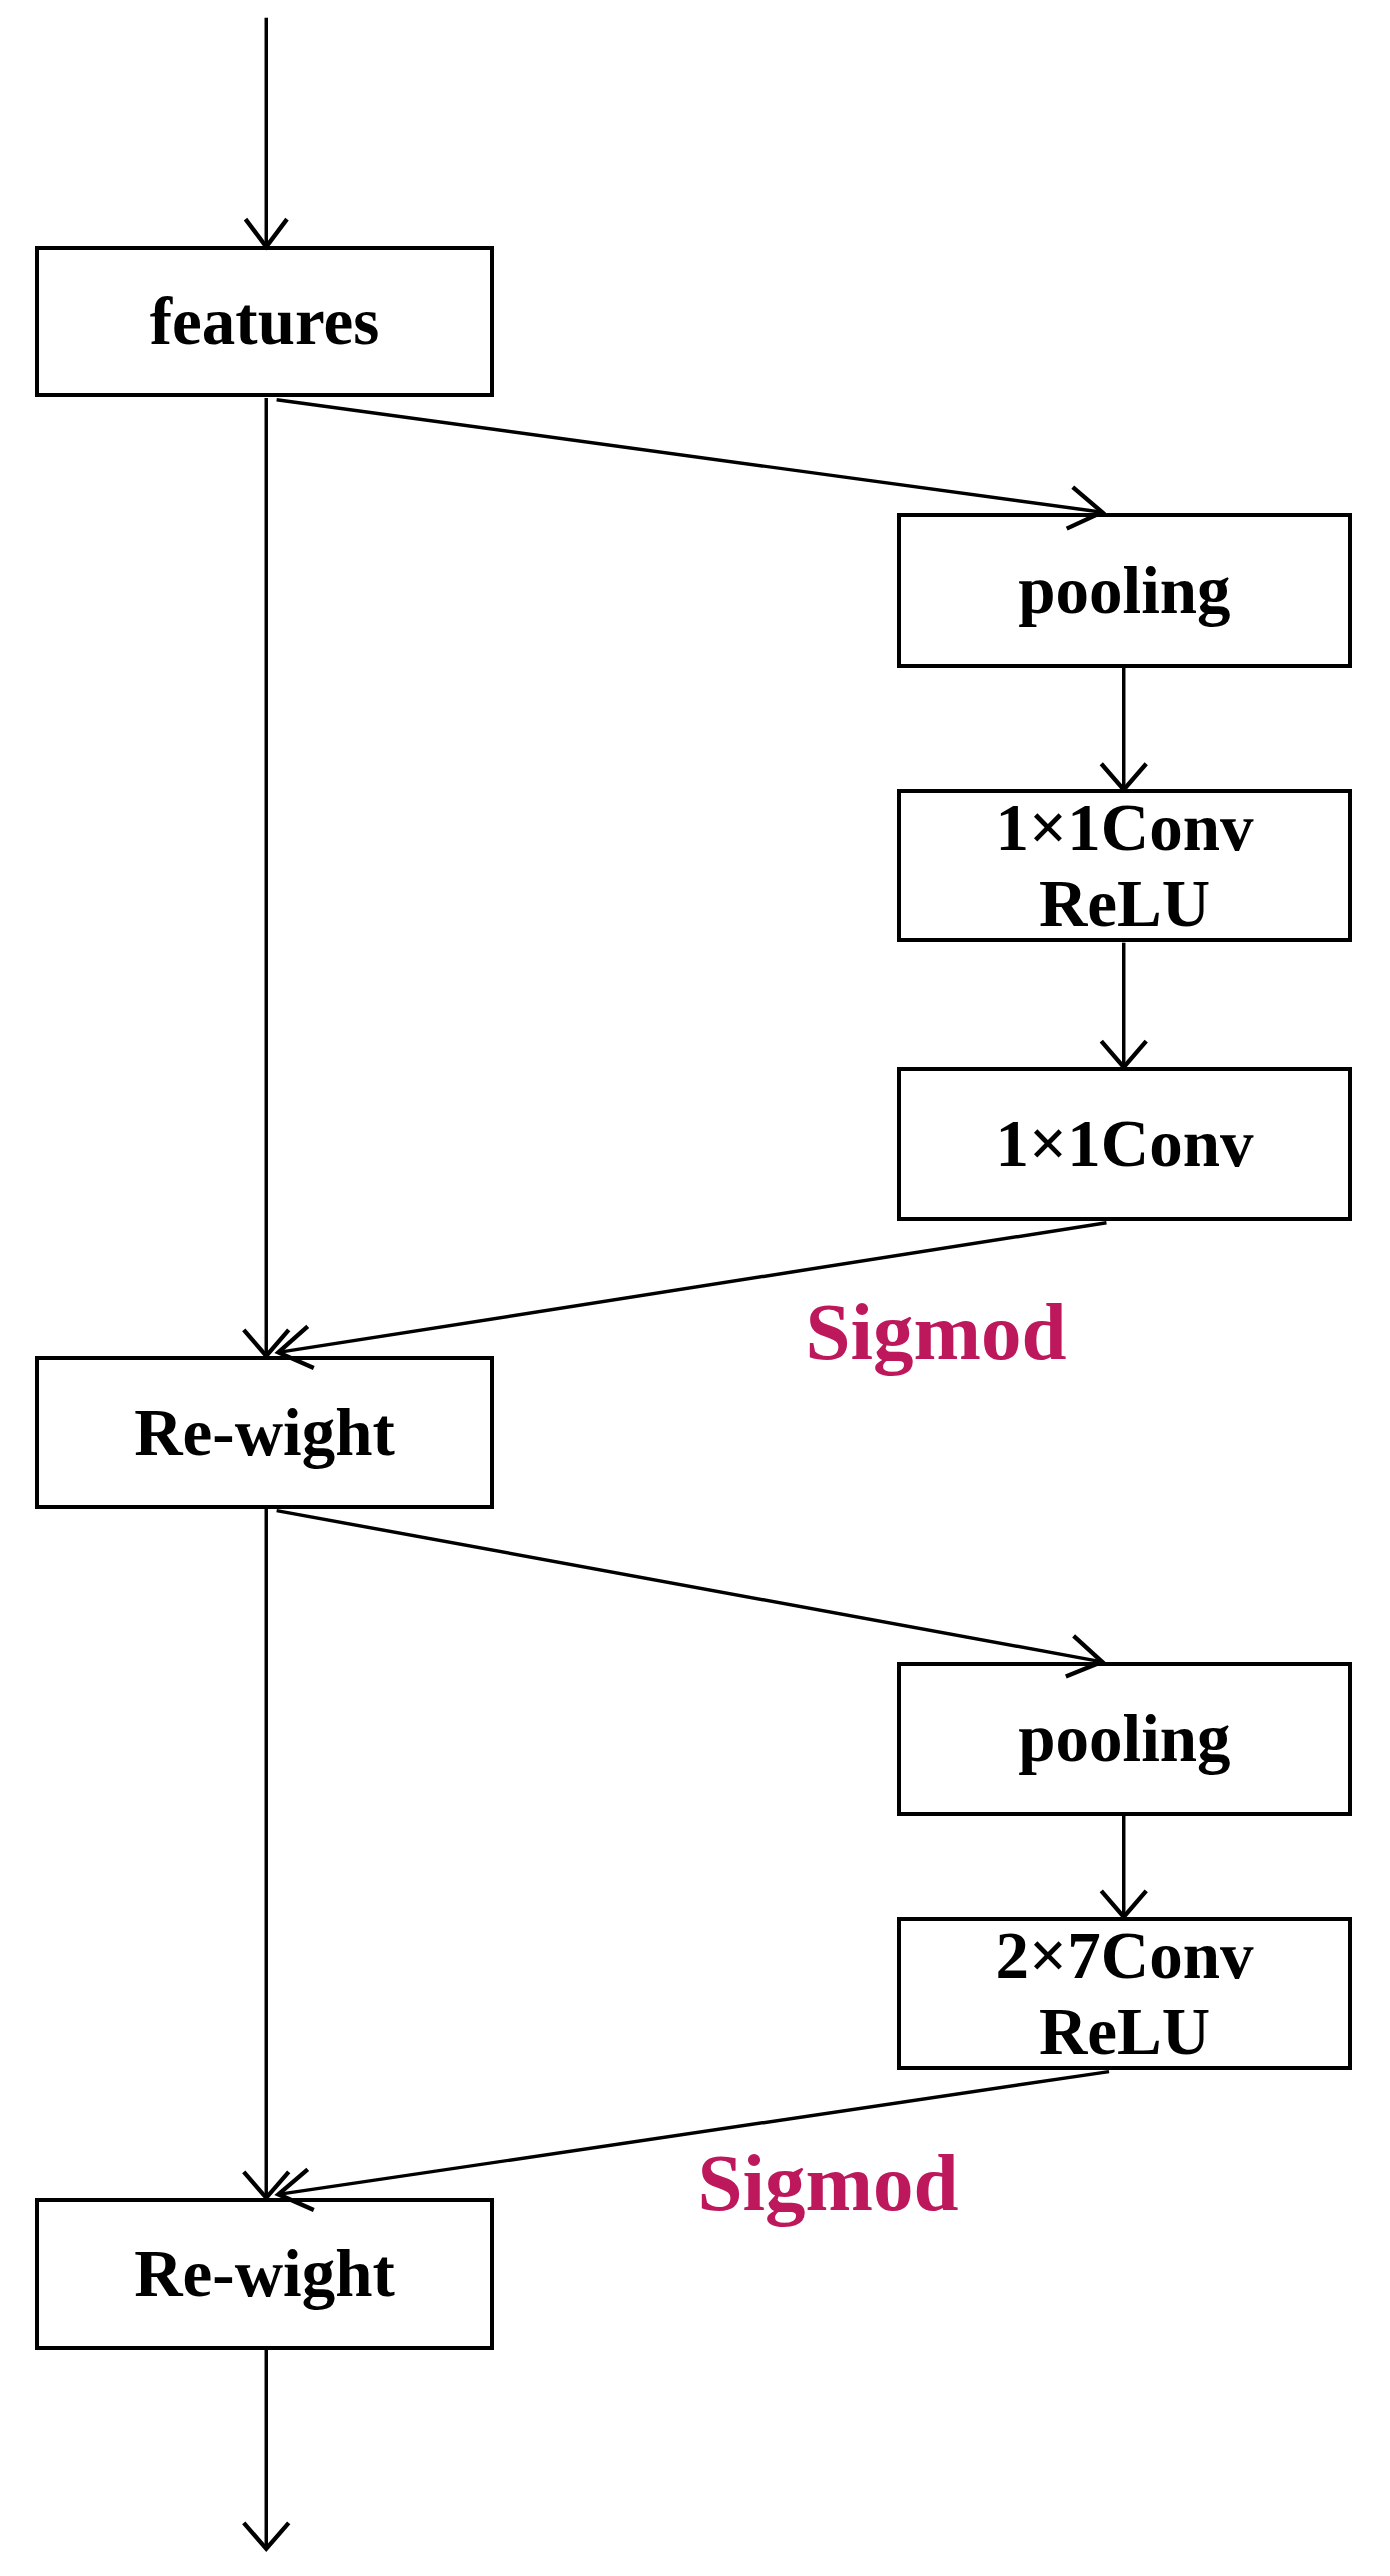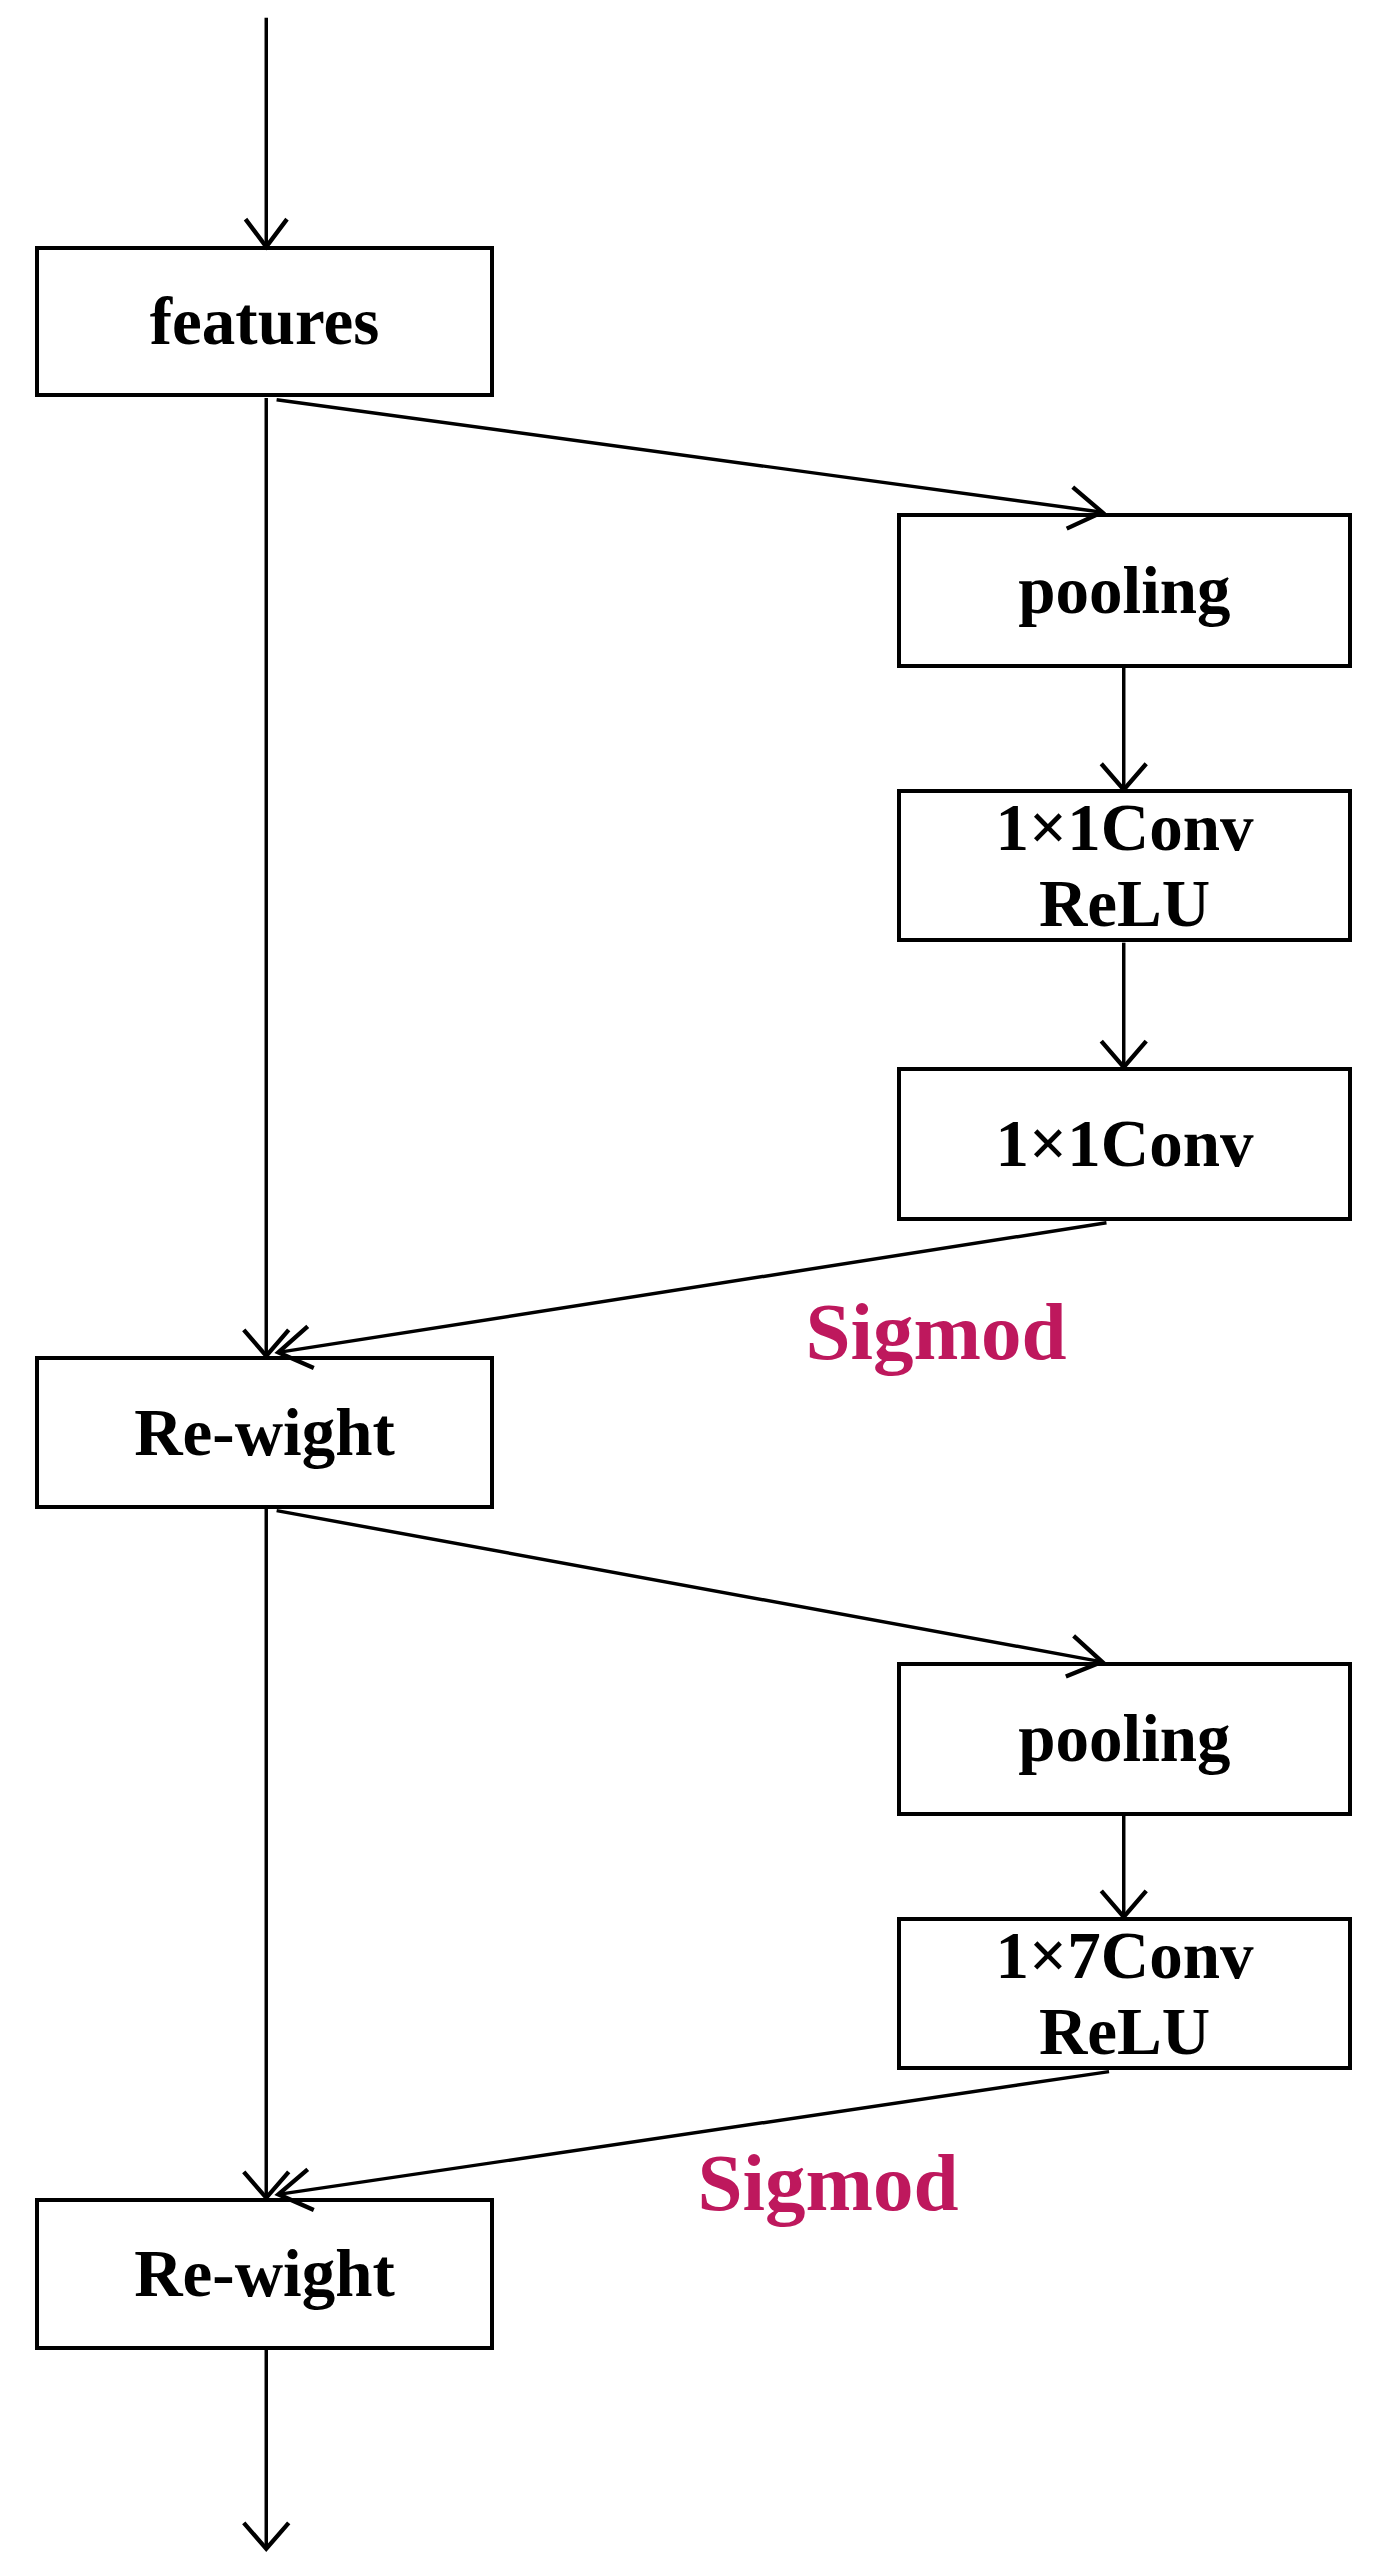--- a/index.html
+++ b/index.html
@@ -103,21 +103,21 @@
 
   <div class="node node-conv1">1×1Conv
 ReLU</div>
 
   <div class="node node-conv2">1×1Conv</div>
 
   <div class="node node-reweight-1">Re-wight</div>
 
   <div class="node node-pooling-2">pooling</div>
 
-  <div class="node node-conv3">1×7Conv
+  <div class="node node-conv3">2×7Conv
 ReLU</div>
 
   <div class="node node-reweight-2">Re-wight</div>
 
   <div class="edge-label edge-label-sigmod-1">Sigmod</div>
 
   <div class="edge-label edge-label-sigmod-2">Sigmod</div>
 
 </div>
 

